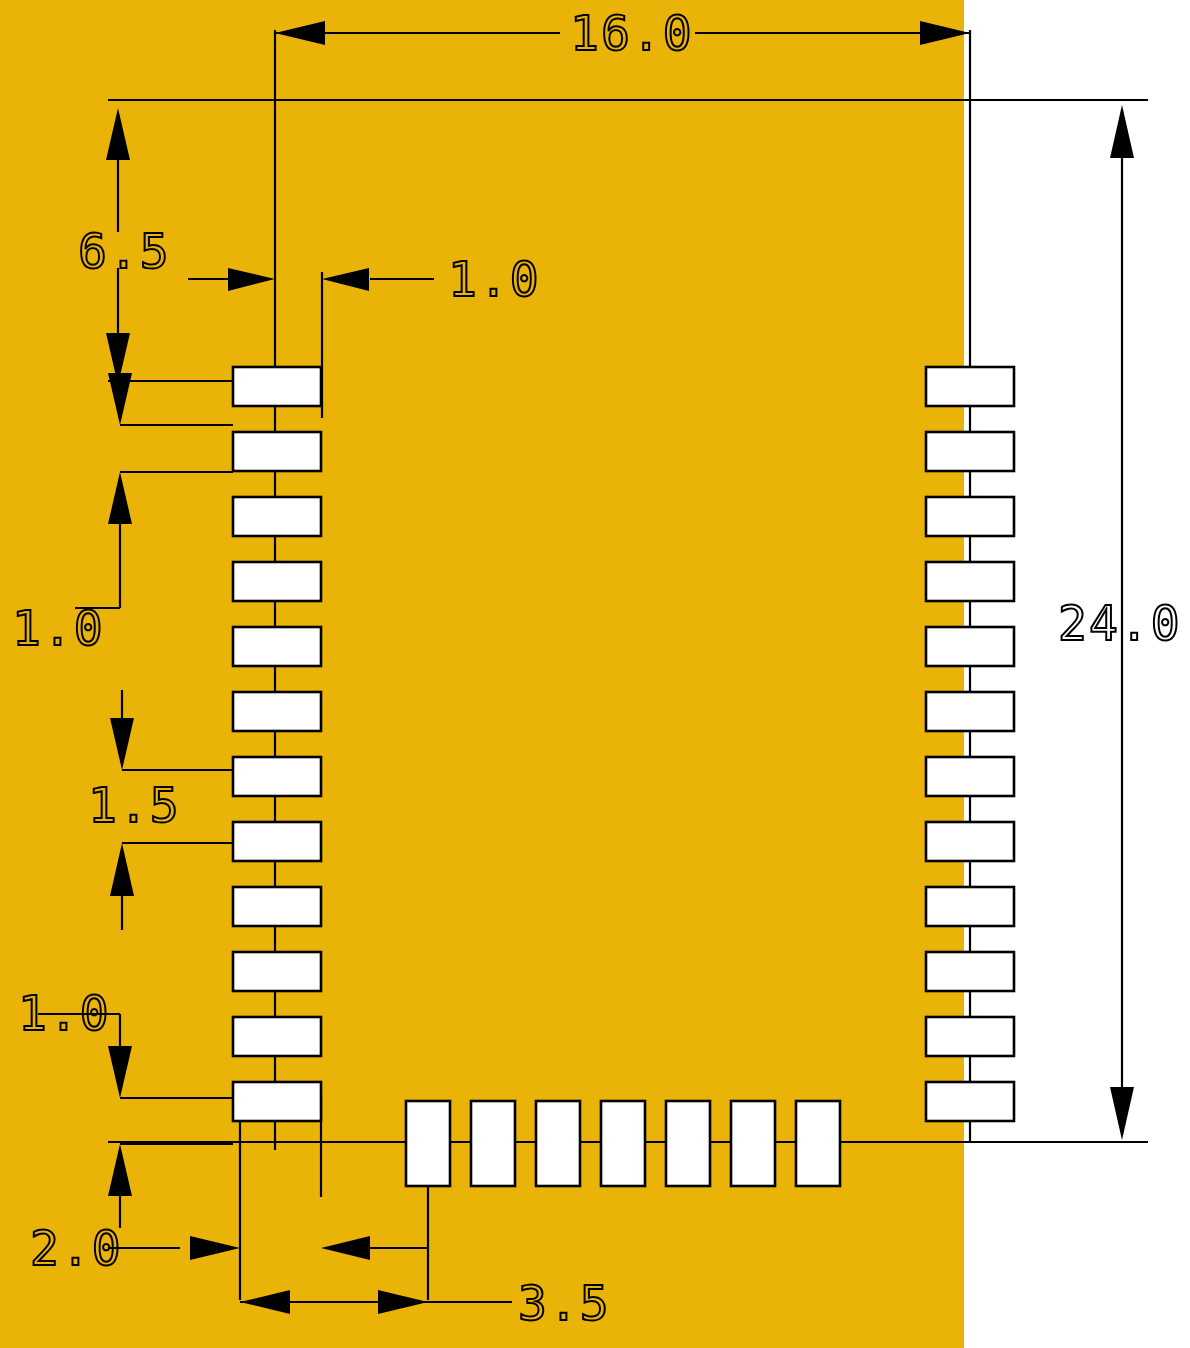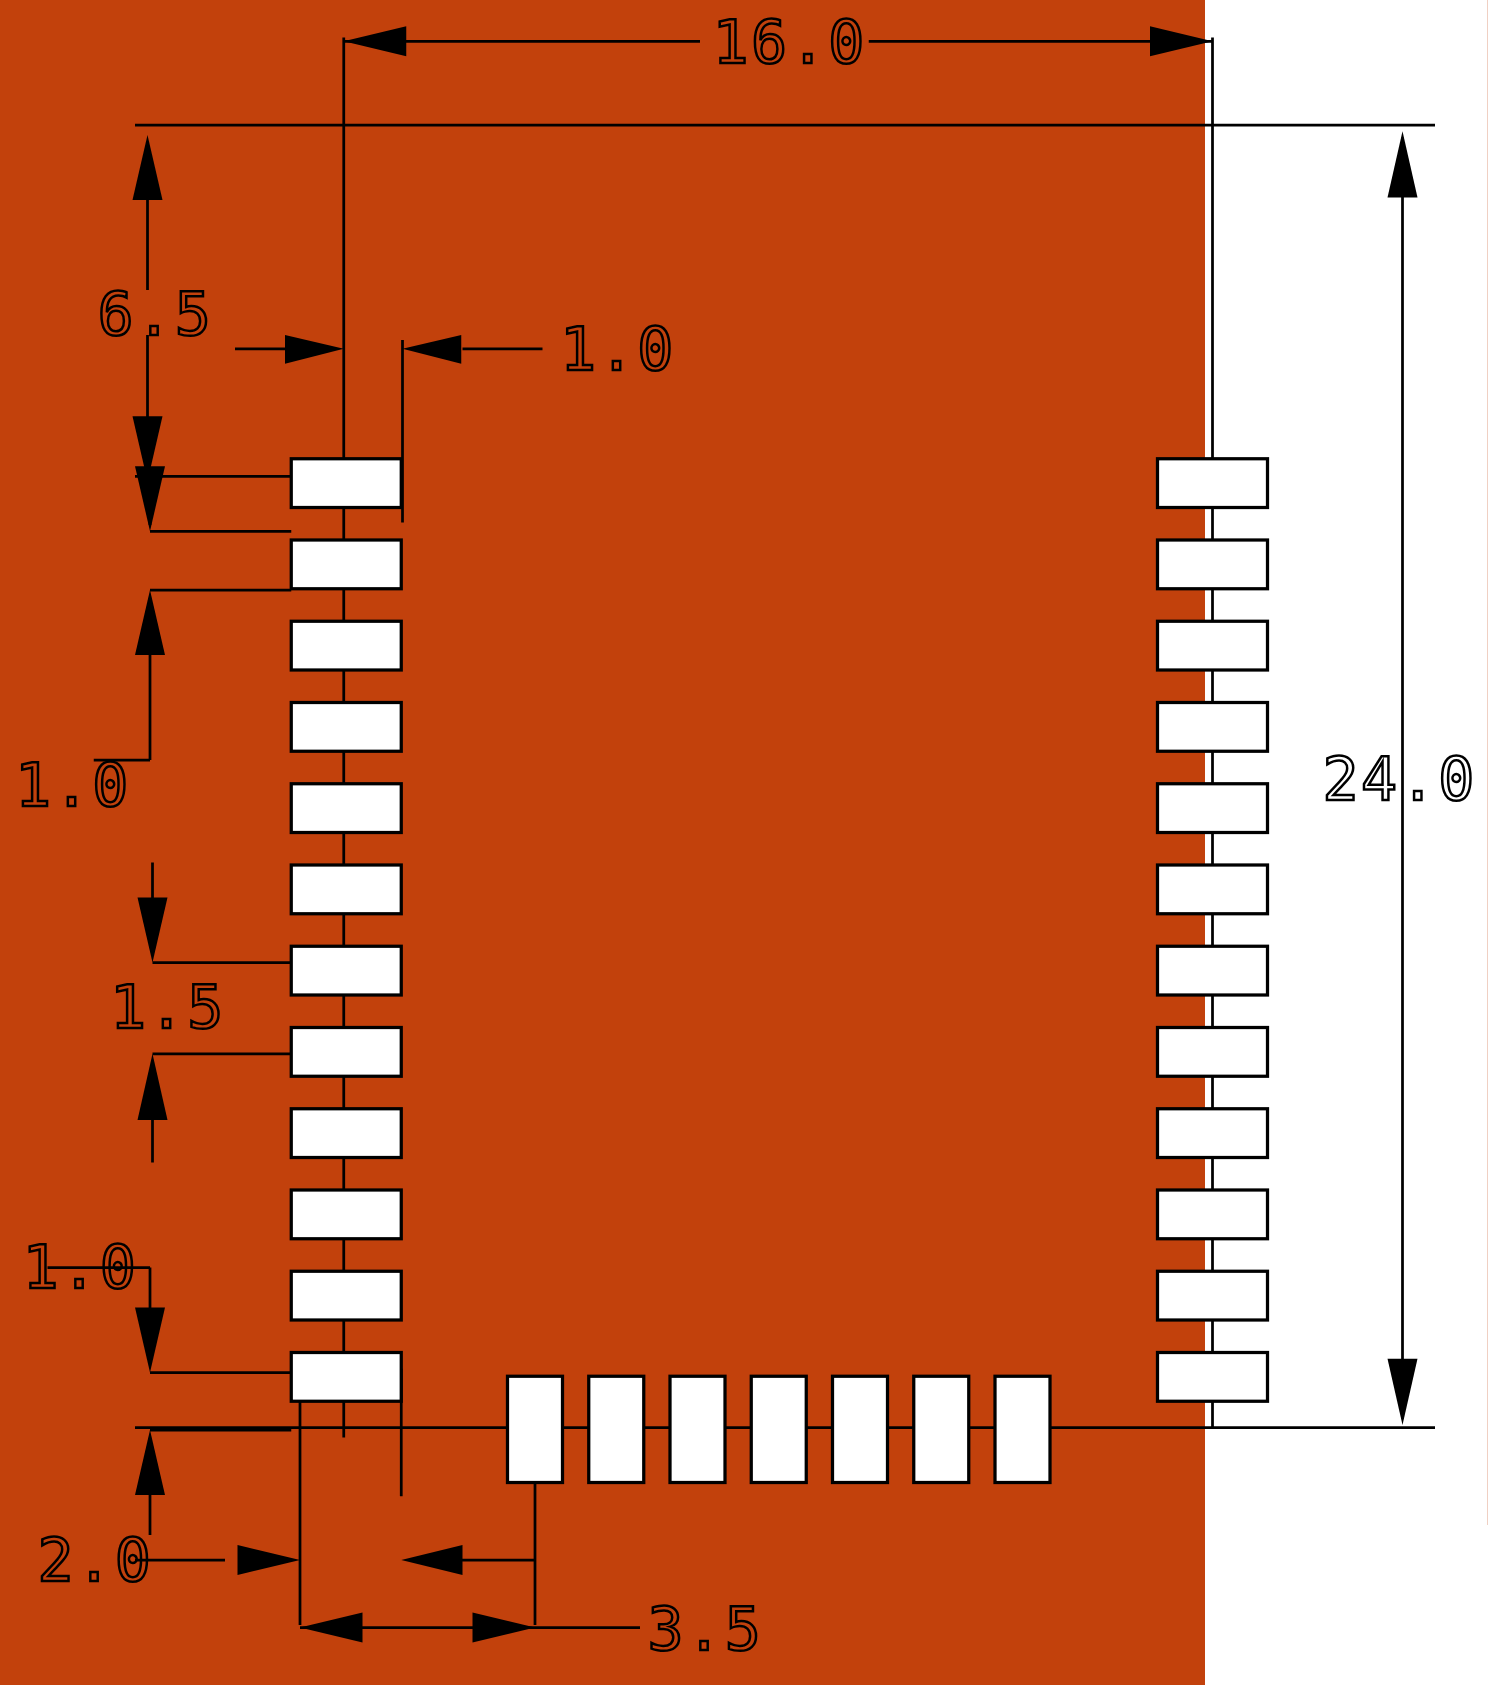--- a/index.html
+++ b/index.html
@@ -1,18 +1,18 @@
 <!DOCTYPE html>
 <html><head>
 <meta charset="utf-8">
 <style>
   html,body{margin:0;padding:0;background:#ffffff;}
   body{width:1190px;height:1348px;overflow:hidden;
        font-family:"DejaVu Sans Mono","Liberation Mono",monospace;}
-  #stage{position:relative;width:964px;height:1348px;background:#c2410c;}
+  #stage{position:relative;width:964px;height:1348px;background:#eab308;}
   svg{display:block;width:1190px;height:1348px;}
   .ln{stroke:#000;stroke-width:2.2;fill:none;stroke-linecap:butt;}
   .pad{stroke:#000;stroke-width:2.6;fill:#ffffff;}
   .arrow{fill:#000;stroke:none;}
   .dimtext{fill:none;stroke:#000;stroke-width:2.0;
            font-family:"DejaVu Sans Mono","Liberation Mono",monospace;
            font-size:48px;letter-spacing:2px;}
 </style>
 </head>
 <body>

